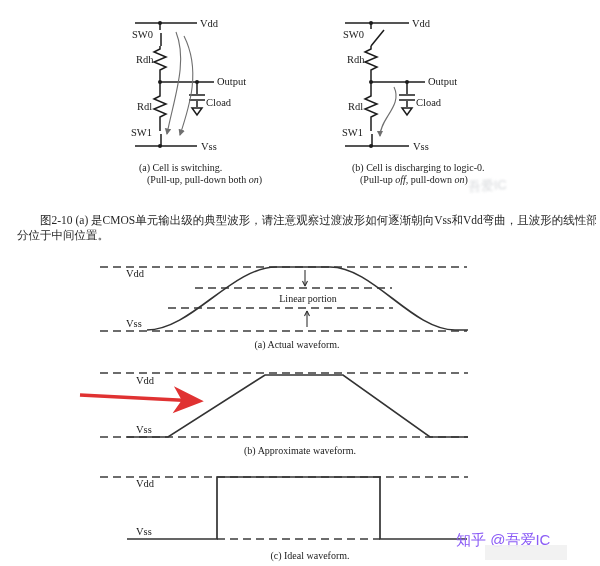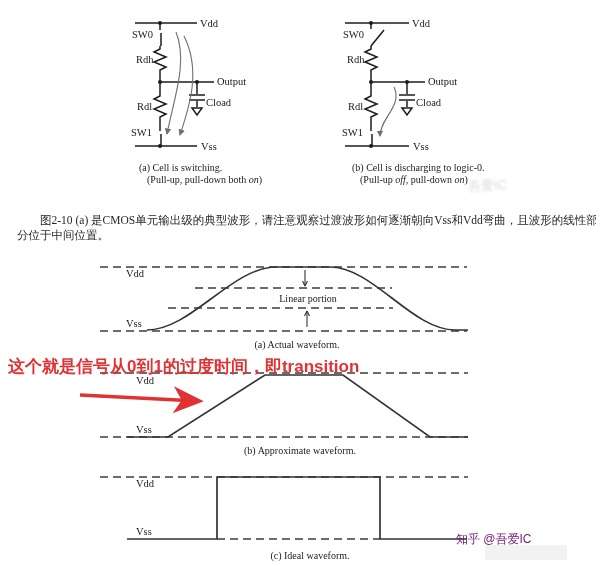--- a/index.html
+++ b/index.html
@@ -17,22 +17,22 @@
   .cap-text{font-size:10px;}
   .it{font-style:italic;}
   .para{position:absolute;left:5px;top:201px;width:590px;margin:12px;
         font-size:11.5px;line-height:14.5px;color:#262626;text-indent:2em;
         font-family:"Liberation Serif",serif;}
   .red-note{position:absolute;left:8px;top:355px;white-space:nowrap;
             font-family:"Liberation Sans",sans-serif;font-weight:700;
             font-size:17px;color:#e03232;z-index:5;}
   .red-arrow{z-index:5;}
   .watermark{position:absolute;left:456px;top:531px;white-space:nowrap;
-             font-family:"Liberation Sans",sans-serif;font-size:12px;
-             color:#701a75;z-index:3;}
+             font-family:"Liberation Sans",sans-serif;font-size:15px;
+             color:#8b5cf6;z-index:3;}
   .pale-patch{position:absolute;left:485px;top:545px;width:82px;height:15px;
               background:#f1f1f1;opacity:.92;z-index:4;}
   .faint-mark{position:absolute;left:468px;top:177px;font-size:13px;color:#a8adb3;
               opacity:.45;filter:blur(1px);transform:rotate(-3deg);
               font-family:"Liberation Sans",sans-serif;z-index:2;}
 </style>
 </head>
 <body>
 
 <div class="canvas">
@@ -137,21 +137,20 @@
       <path d="M210,30 l-2.5,-5 M210,30 l2.5,-5"></path>
       <line x1="212" y1="71" x2="212" y2="55"></line>
       <path d="M212,55 l-2.5,5 M212,55 l2.5,5"></path>
     </g>
     <text x="31" y="21">Vdd</text>
     <text x="31" y="71">Vss</text>
     <text class="cap-text" x="213" y="46" text-anchor="middle">Linear portion</text>
     <text class="cap-text" x="202" y="92" text-anchor="middle">(a) Actual waveform.</text>
   </svg>
 
-  <div class="red-note">这个就是信号从0到1的过度时间，即transition</div>
   <svg class="red-arrow" style="left:55px;top:383px" width="170" height="32" viewBox="0 0 170 32">
     <defs>
       <marker id="redah" markerWidth="10" markerHeight="10" refX="7" refY="4" orient="auto">
         <path d="M0,0 L9,4 L0,8 L2.5,4 Z" fill="#e03232"></path>
       </marker>
     </defs>
     <line x1="25" y1="12" x2="142" y2="18" stroke="#e03232" stroke-width="3.4" marker-end="url(#redah)"></line>
   </svg>
 
   <svg style="left:95px;top:368px" width="410" height="92" viewBox="0 0 410 92">

